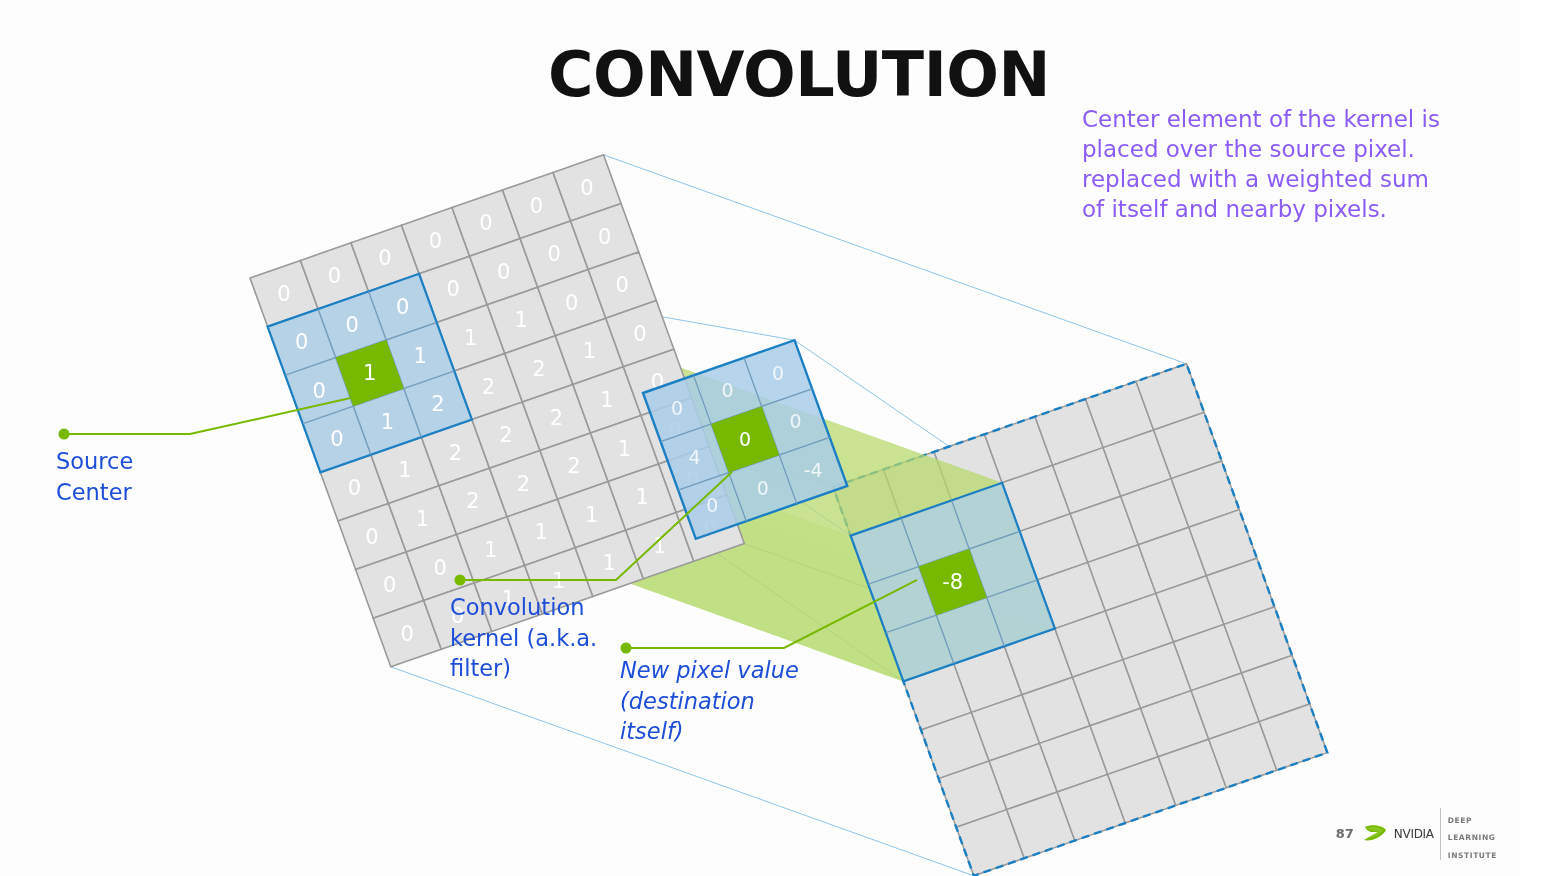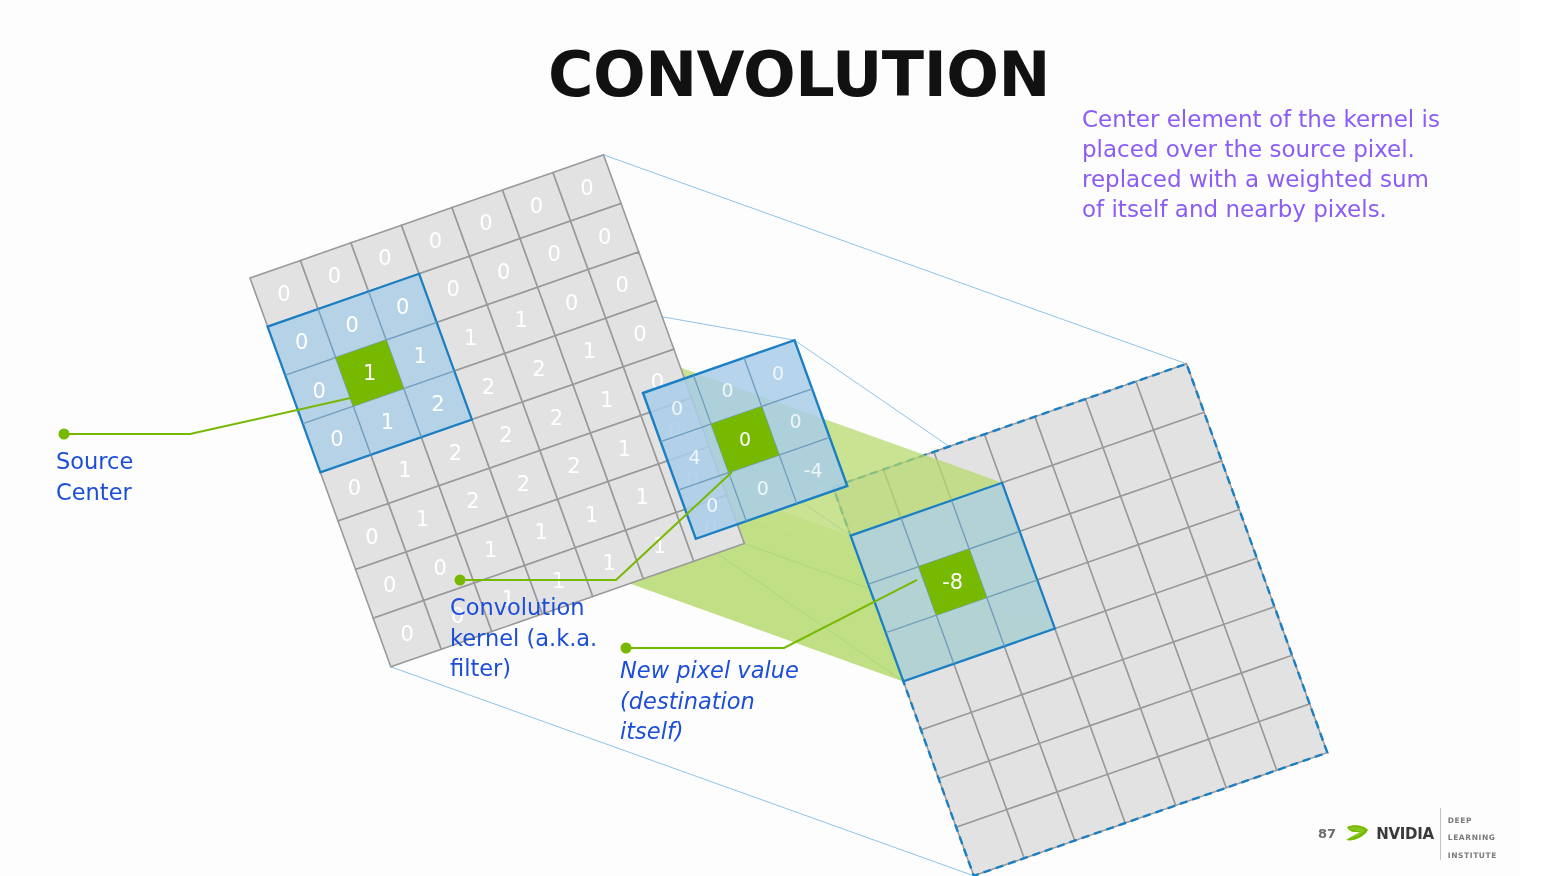--- a/index.html
+++ b/index.html
@@ -69,22 +69,22 @@
     font-size: 13px;
     color: #6d6d6d;
     font-weight: bold;
   }
   #nvidia-logo-block {
     display: flex;
     align-items: center;
     gap: 6px;
   }
   #nvidia-wordmark {
-    font-size: 15px;
-    font-weight: bold;
+    font-size: 12px;
+    font-weight: normal;
     letter-spacing: -0.3px;
     color: #3a3a3a;
   }
   #dli-text {
     border-left: 1px solid #c2c2c2;
     padding-left: 7px;
     font-size: 7.5px;
     line-height: 9.5px;
     letter-spacing: 0.6px;
     color: #7a7a7a;

